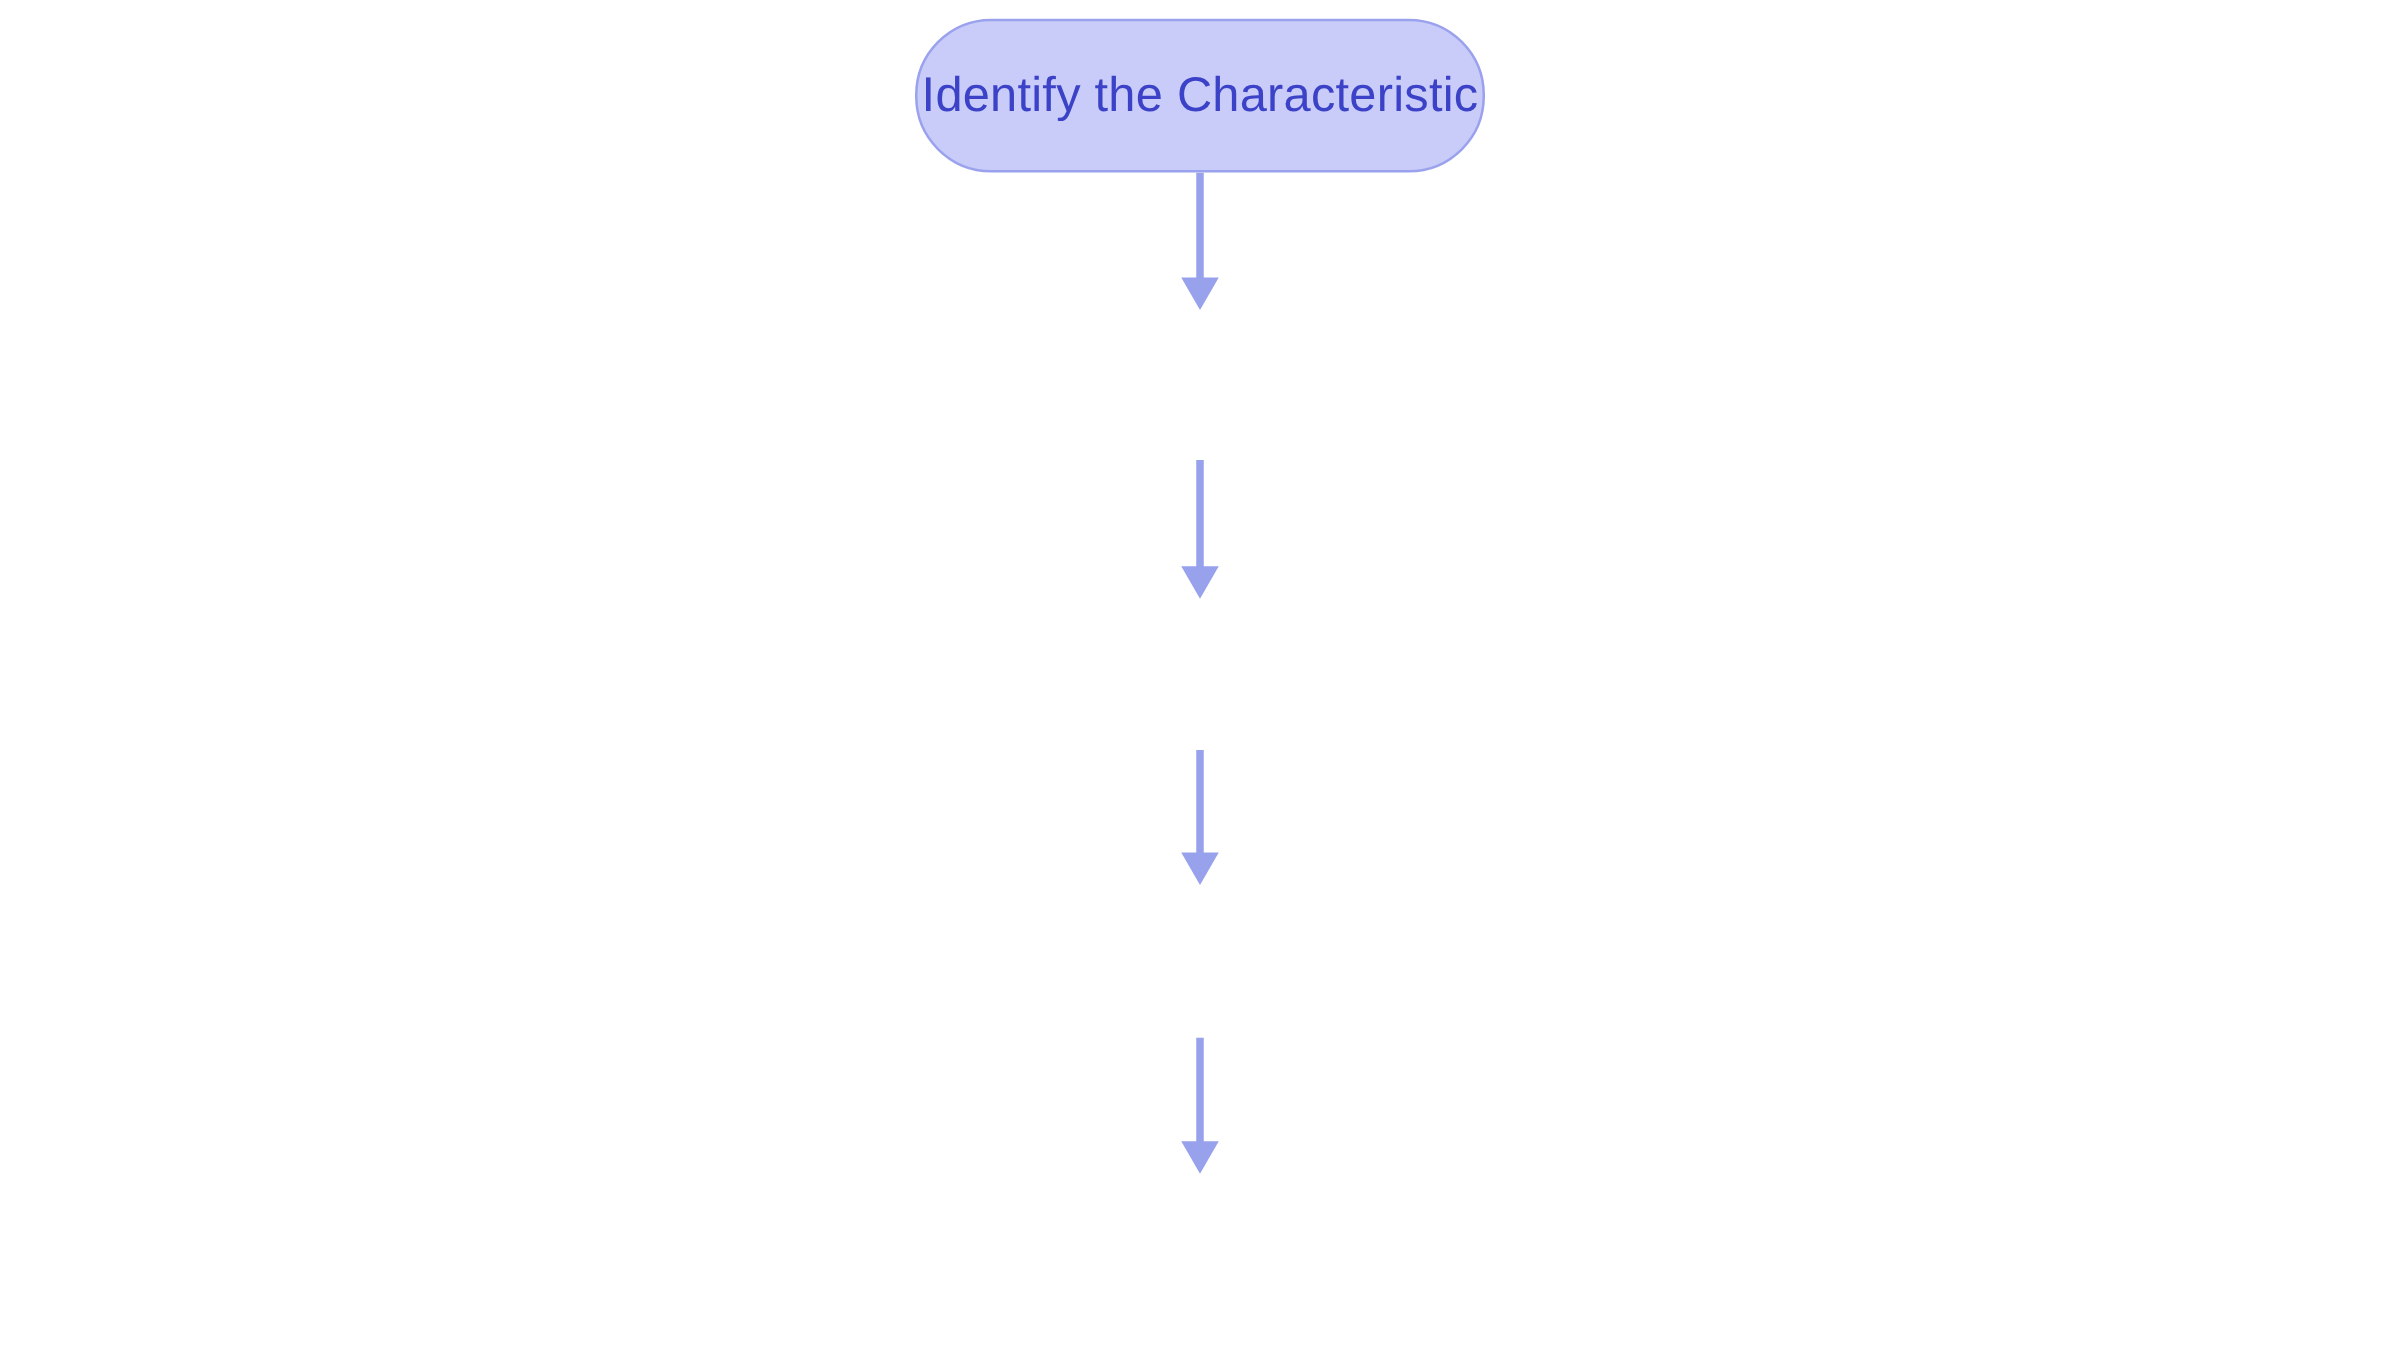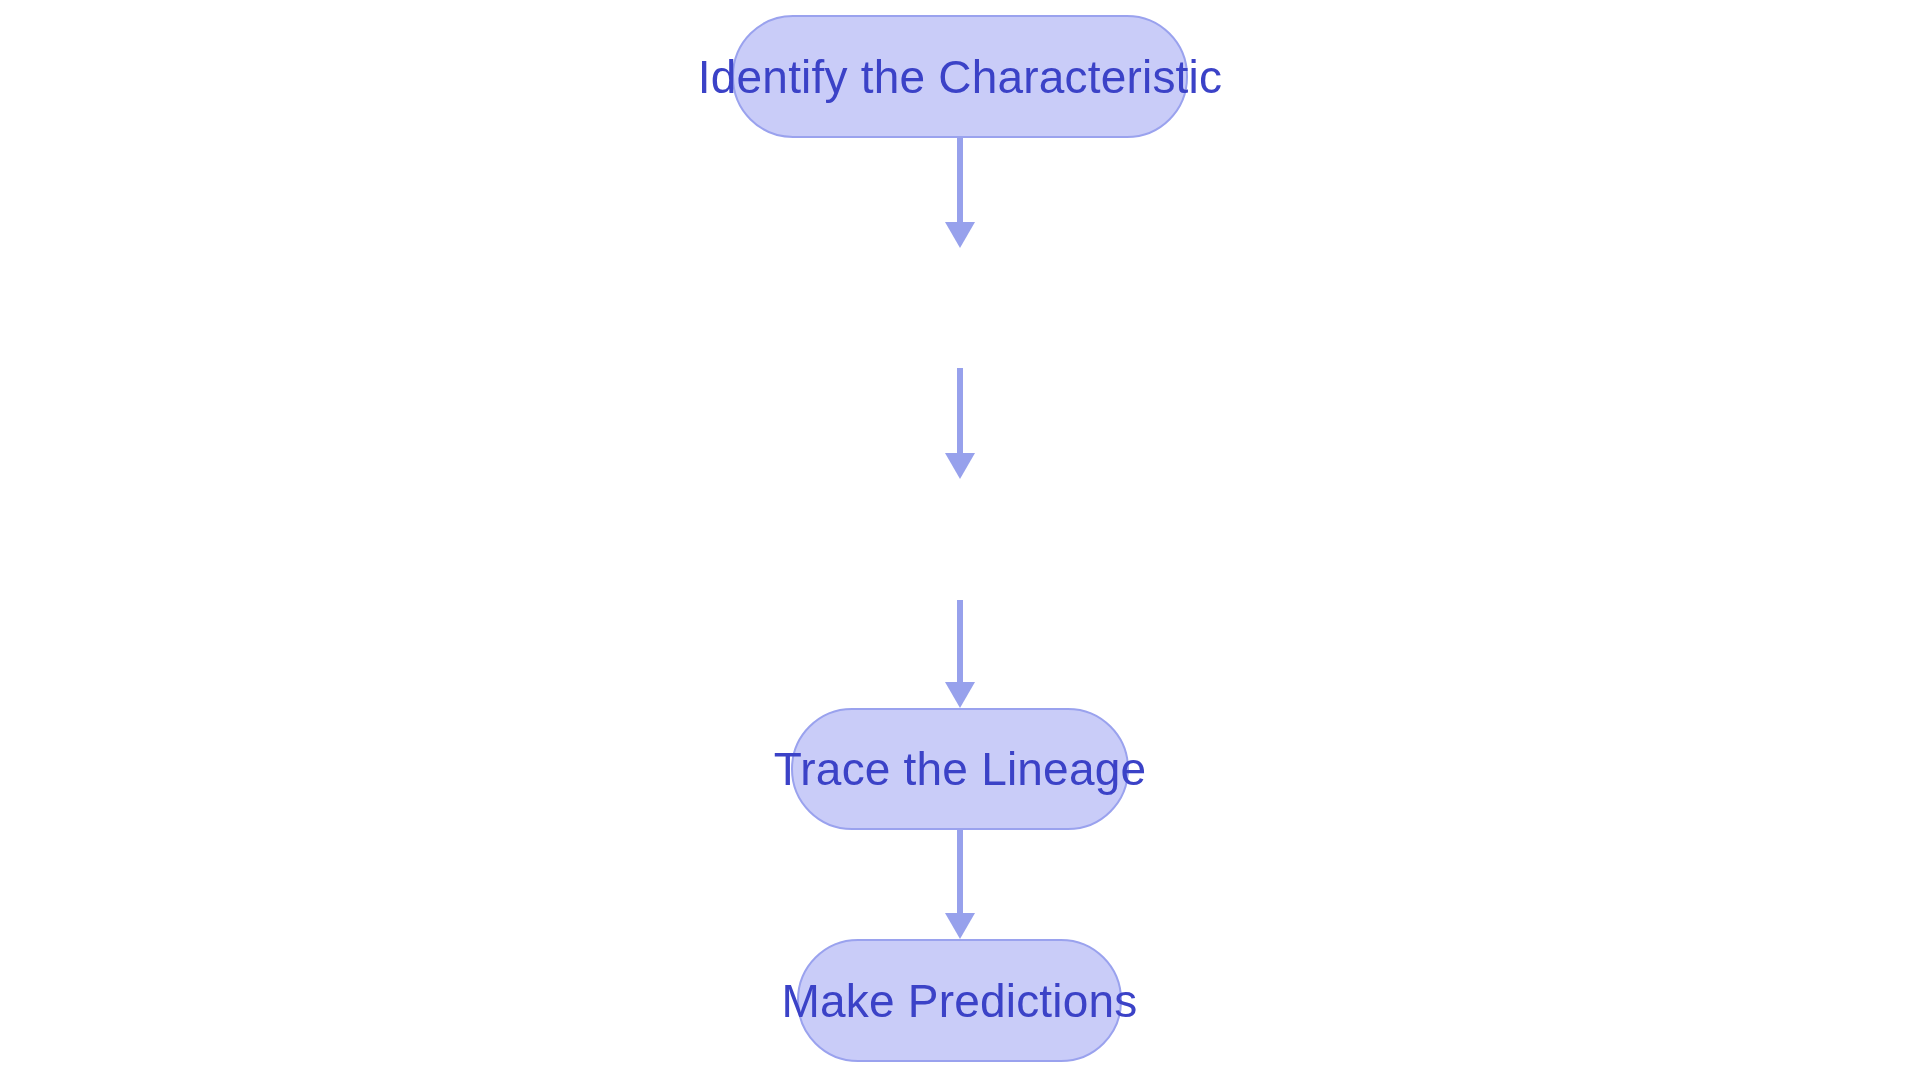--- a/index.html
+++ b/index.html
@@ -18,21 +18,21 @@
   .flow-node {
     position: absolute;
     display: flex;
     align-items: center;
     justify-content: center;
     box-sizing: border-box;
     background: var(--node-fill, #c9ccf8);
     border: 2px solid var(--node-border, #9aa2ee);
     border-radius: 61px;
     color: var(--node-text, #3b42c7);
-    font-size: 46px;
+    font-size: 39px;
     font-weight: 400;
     letter-spacing: 0.2px;
     white-space: nowrap;
   }
   .node-1 { left: 732px; top: 15px;  width: 456px; height: 123px; }
   .node-2 { left: 707px; top: 248px; width: 505px; height: 120px; }
   .node-3 { left: 718px; top: 479px; width: 484px; height: 121px; }
   .node-4 { left: 791px; top: 708px; width: 338px; height: 122px; }
   .node-5 { left: 797px; top: 939px; width: 325px; height: 123px; }
 
@@ -74,26 +74,20 @@
     <line class="arrow-line" x1="16" y1="0" x2="16" y2="89"></line>
     <polygon class="arrow-head" points="1,85 31,85 16,111"></polygon>
   </svg>
 
 
   <svg class="flow-arrow arrow-3" viewBox="0 0 32 108" width="32" height="108" aria-hidden="true">
     <line class="arrow-line" x1="16" y1="0" x2="16" y2="86"></line>
     <polygon class="arrow-head" points="1,82 31,82 16,108"></polygon>
   </svg>
 
-  <div class="flow-node node-4">
-    <span>Trace the Lineage</span>
-  </div>
 
   <svg class="flow-arrow arrow-4" viewBox="0 0 32 109" width="32" height="109" aria-hidden="true">
     <line class="arrow-line" x1="16" y1="0" x2="16" y2="87"></line>
     <polygon class="arrow-head" points="1,83 31,83 16,109"></polygon>
   </svg>
 
-  <div class="flow-node node-5">
-    <span>Make Predictions</span>
-  </div>
 
 </div>
 
 </body></html>

